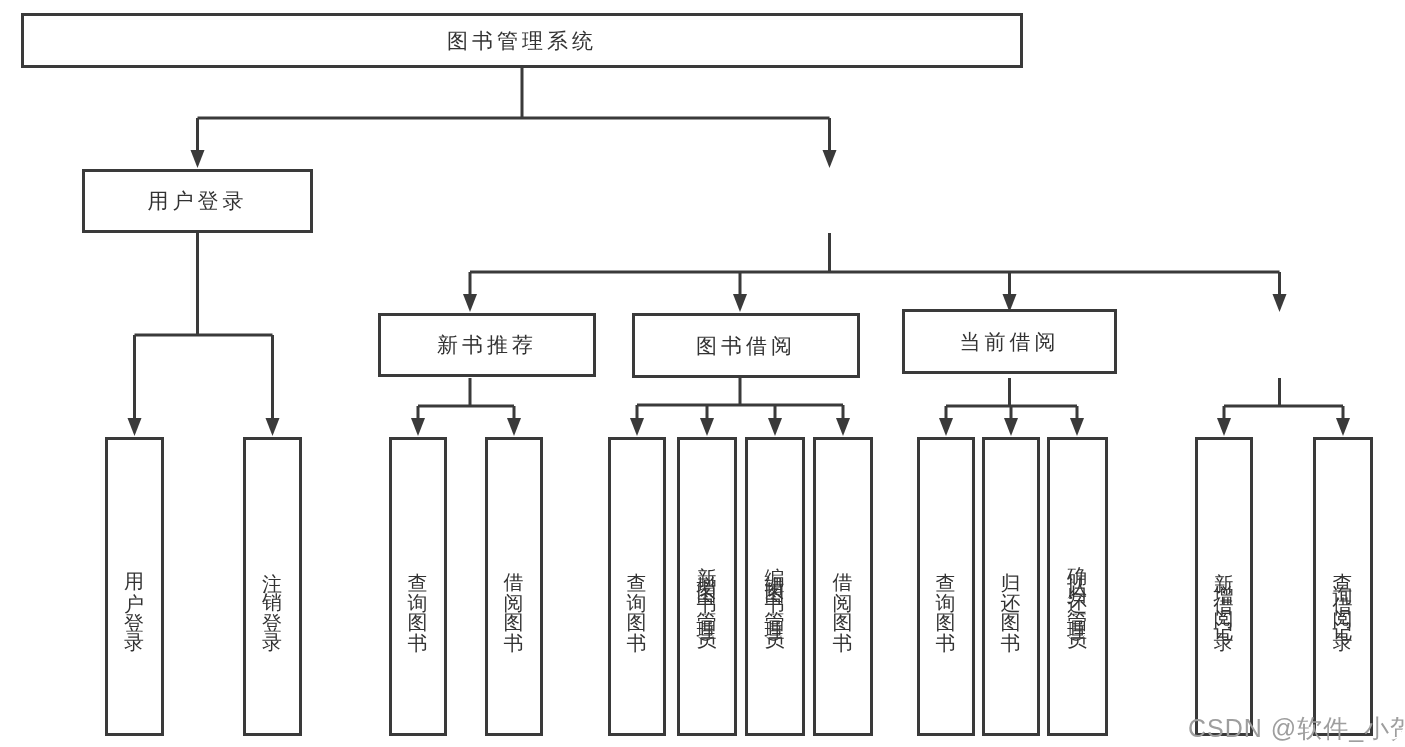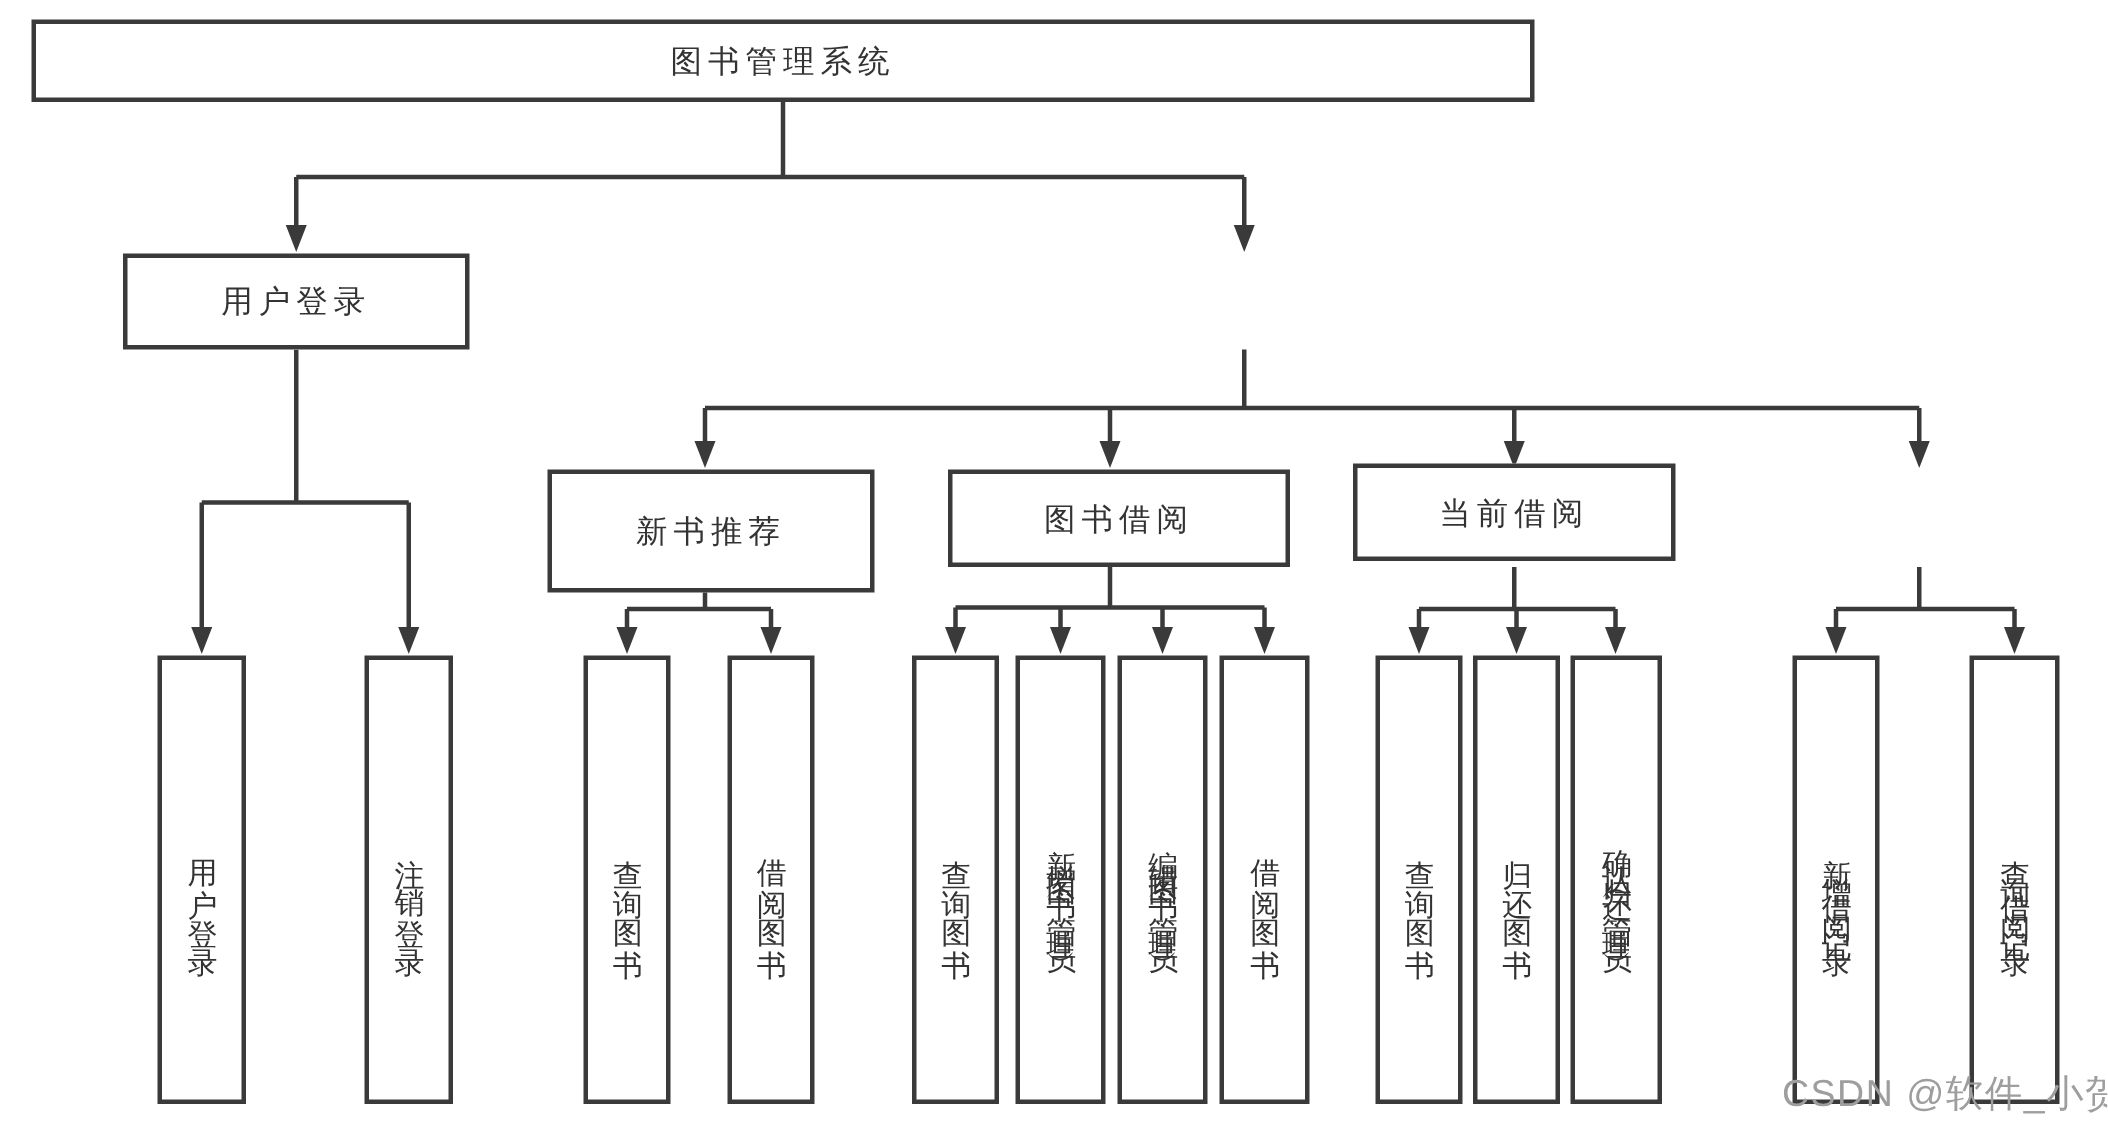--- a/index.html
+++ b/index.html
@@ -4,20 +4,21 @@
 <style>
   html, body { margin: 0; padding: 0; background: #ffffff; }
   #canvas {
     position: relative;
     width: 1405px;
     height: 747px;
     background: #ffffff;
     font-family: "Liberation Sans", sans-serif;
     color: #333333;
     overflow: hidden;
+    border-radius: 29px;
   }
   #edges {
     position: absolute;
     left: 0; top: 0;
     width: 1405px; height: 747px;
   }
   .node {
     position: absolute;
     box-sizing: border-box;
     background: #ffffff;
@@ -90,21 +91,21 @@
   </svg>
 
   <div class="node h" style="left:21px;top:13px;width:1002px;height:55px">
     <span>图书管理系统</span>
   </div>
 
   <div class="node h" style="left:82px;top:169px;width:231px;height:64px">
     <span>用户登录</span>
   </div>
 
-  <div class="node h" style="left:365px;top:313px;width:218px;height:82px">
+  <div class="node h" style="left:378px;top:313px;width:218px;height:64px">
     <span>新书推荐</span>
   </div>
   <div class="node h" style="left:632px;top:313px;width:228px;height:65px">
     <span>图书借阅</span>
   </div>
   <div class="node h" style="left:902px;top:309px;width:215px;height:65px">
     <span>当前借阅</span>
   </div>
 
   <div class="node v ls-wide" style="left:105px;top:437px;width:59px;height:299px">

